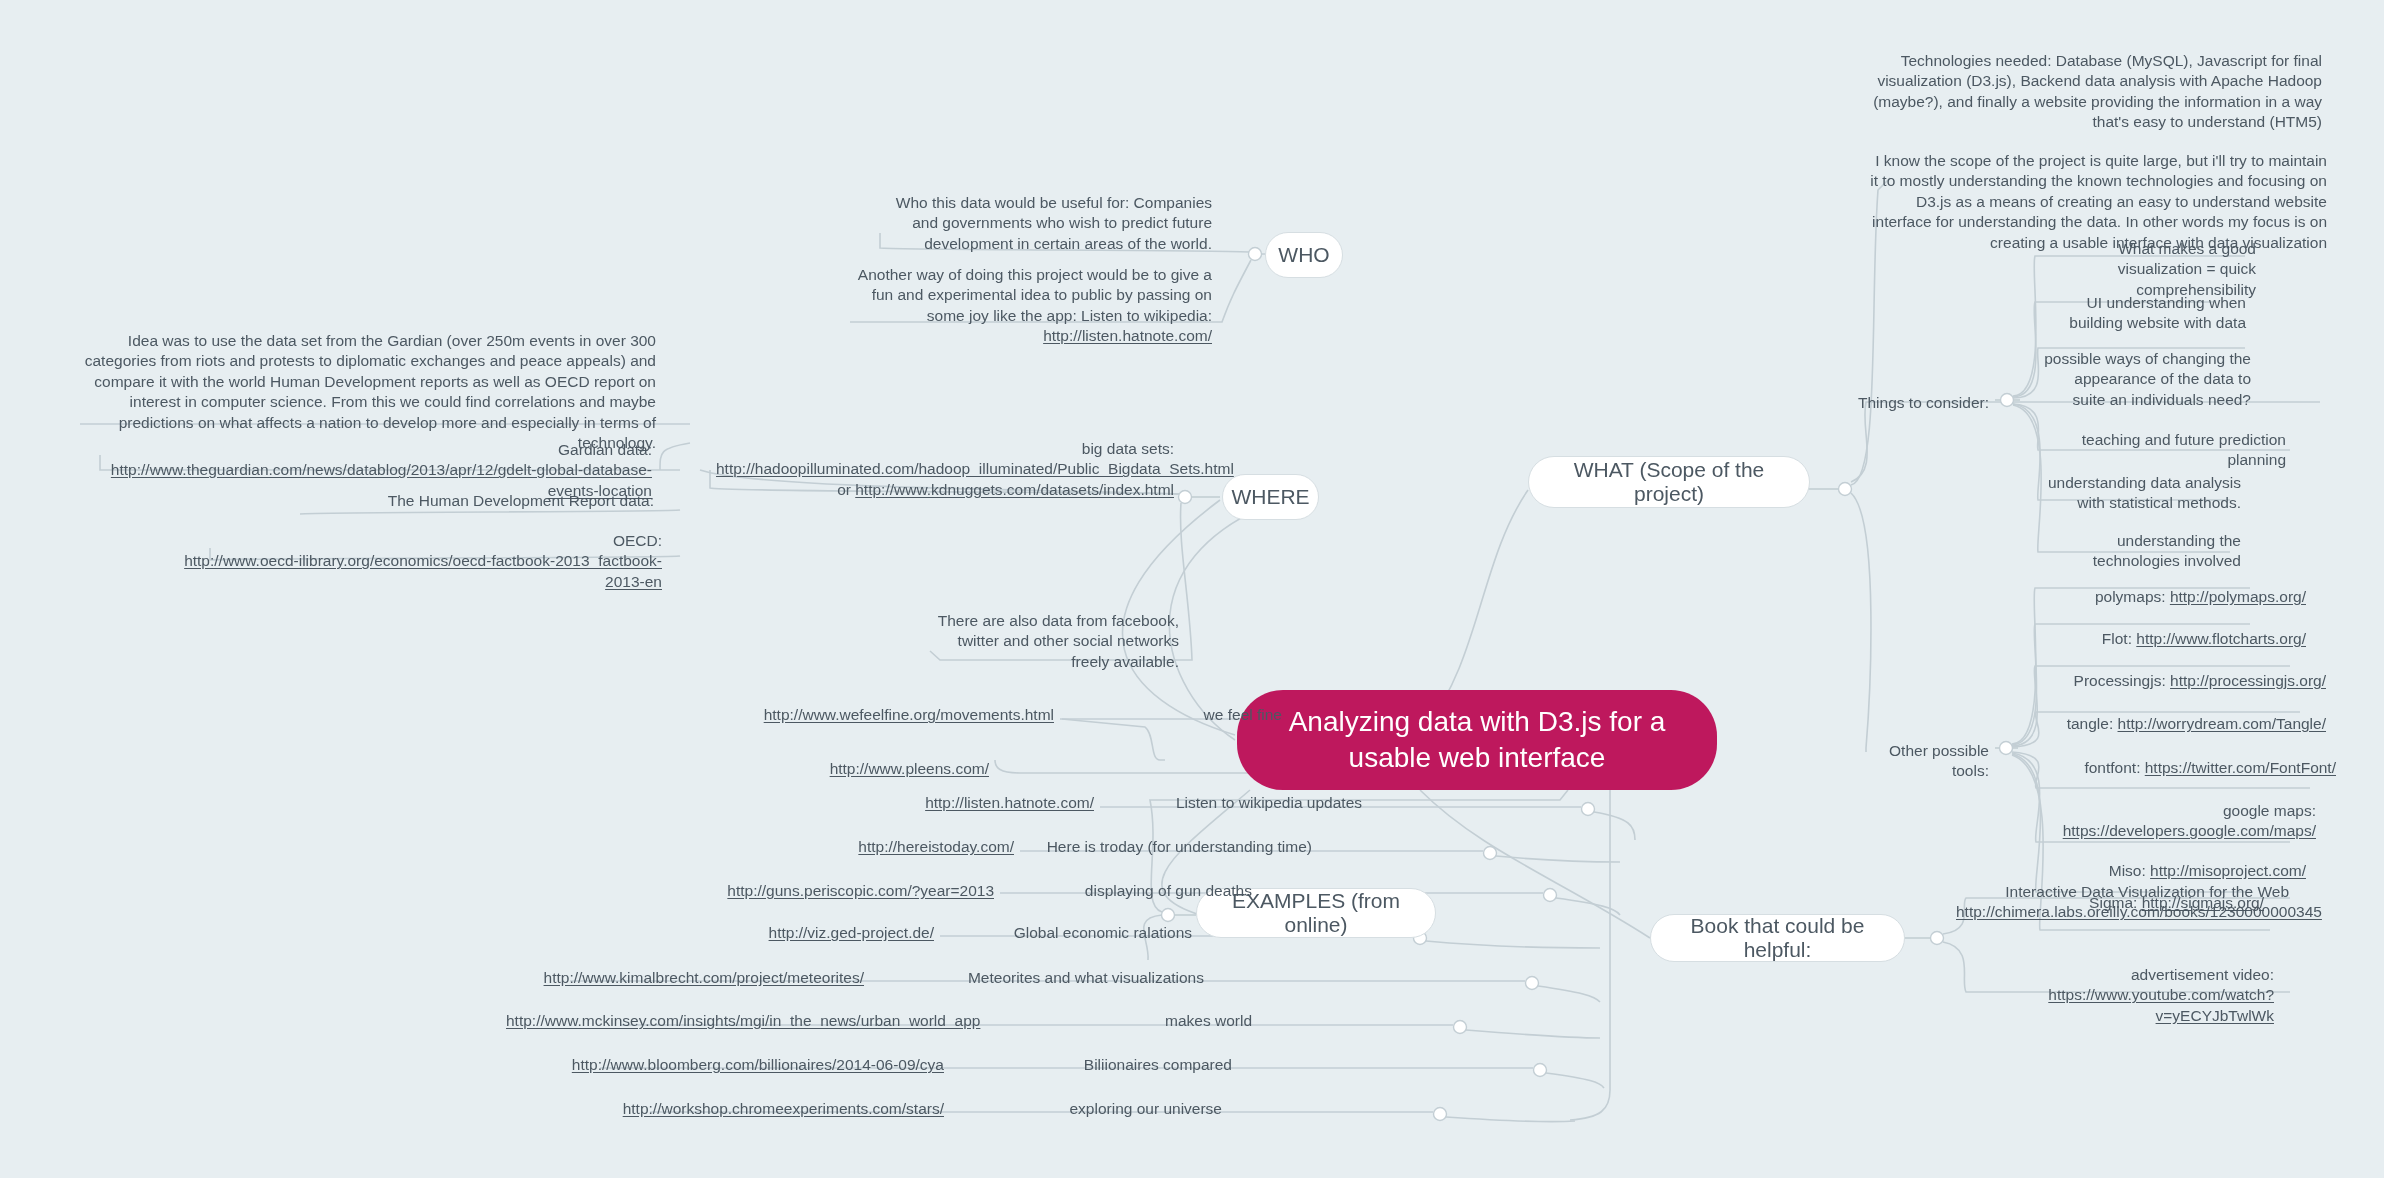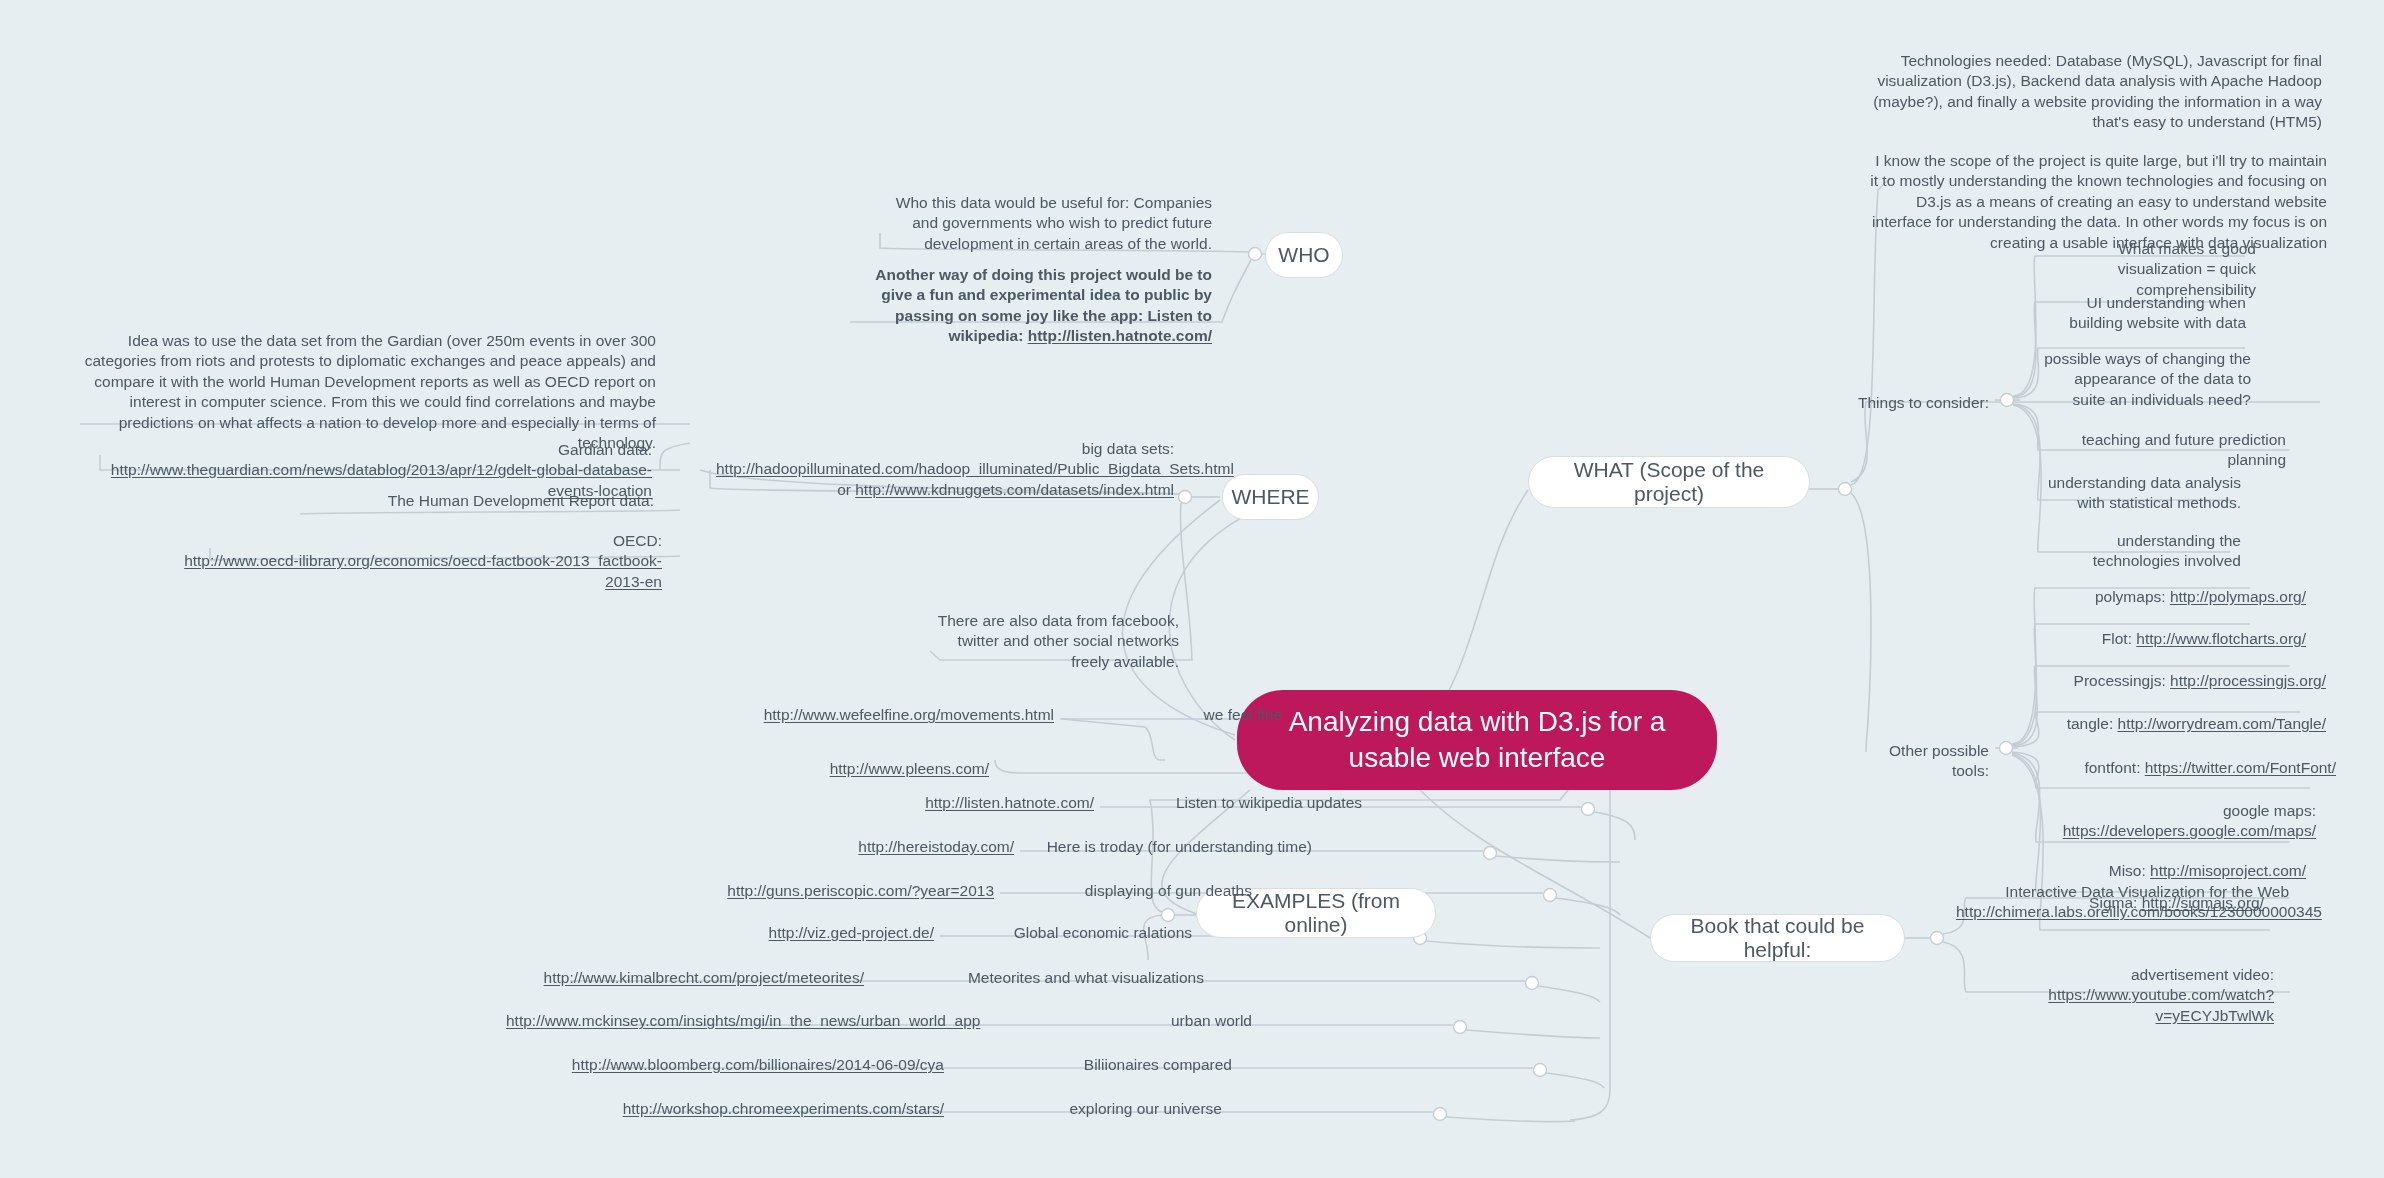--- a/index.html
+++ b/index.html
@@ -169,21 +169,21 @@
   </div>
 
   <div class="pill lvl1" style="left:1265px;top:232px;width:78px;height:46px;">
     <span>WHO</span>
   </div>
 
   <div class="leaf l" style="left:878px;top:190px;width:340px;">
     <span>Who this data would be useful for: Companies and governments who wish to predict future development in certain areas of the world.</span>
   </div>
 
-  <div class="leaf l" style="left:848px;top:262px;width:370px;font-weight:bold;">
+  <div class="leaf l" style="left:848px;top:262px;width:370px;">
     <span>Another way of doing this project would be to give a fun and experimental idea to public by passing on some joy like the app: Listen to wikipedia: </span><span class="lnk">http://listen.hatnote.com/</span>
   </div>
 
   <div class="pill lvl1" style="left:1222px;top:474px;width:97px;height:46px;">
     <span>WHERE</span>
   </div>
 
   <div class="leaf l" style="left:710px;top:436px;width:470px;">
     <div>big data sets:</div>
     <div><span class="lnk">http://hadoopilluminated.com/hadoop_illuminated/Public_Bigdata_Sets.html</span></div>
@@ -311,21 +311,21 @@
     <span>Global economic ralations</span></div>
 
   <div class="leaf r" style="left:500px;top:965px;width:370px;">
     <span class="lnk">http://www.kimalbrecht.com/project/meteorites/</span></div>
   <div class="leaf l" style="left:920px;top:965px;width:290px;">
     <span>Meteorites and what visualizations</span></div>
 
   <div class="leaf r" style="left:500px;top:1008px;width:450px;">
     <span class="lnk">http://www.mckinsey.com/insights/mgi/in_the_news/urban_world_app</span></div>
   <div class="leaf l" style="left:1078px;top:1008px;width:180px;">
-    <span>urban world</span></div>
+    <span>makes world</span></div>
 
   <div class="leaf r" style="left:530px;top:1052px;width:420px;">
     <span class="lnk">http://www.bloomberg.com/billionaires/2014-06-09/cya</span></div>
   <div class="leaf l" style="left:1008px;top:1052px;width:230px;">
     <span>Biliionaires compared</span></div>
 
   <div class="leaf r" style="left:570px;top:1096px;width:380px;">
     <span class="lnk">http://workshop.chromeexperiments.com/stars/</span></div>
   <div class="leaf l" style="left:1008px;top:1096px;width:220px;">
     <span>exploring our universe</span></div>

